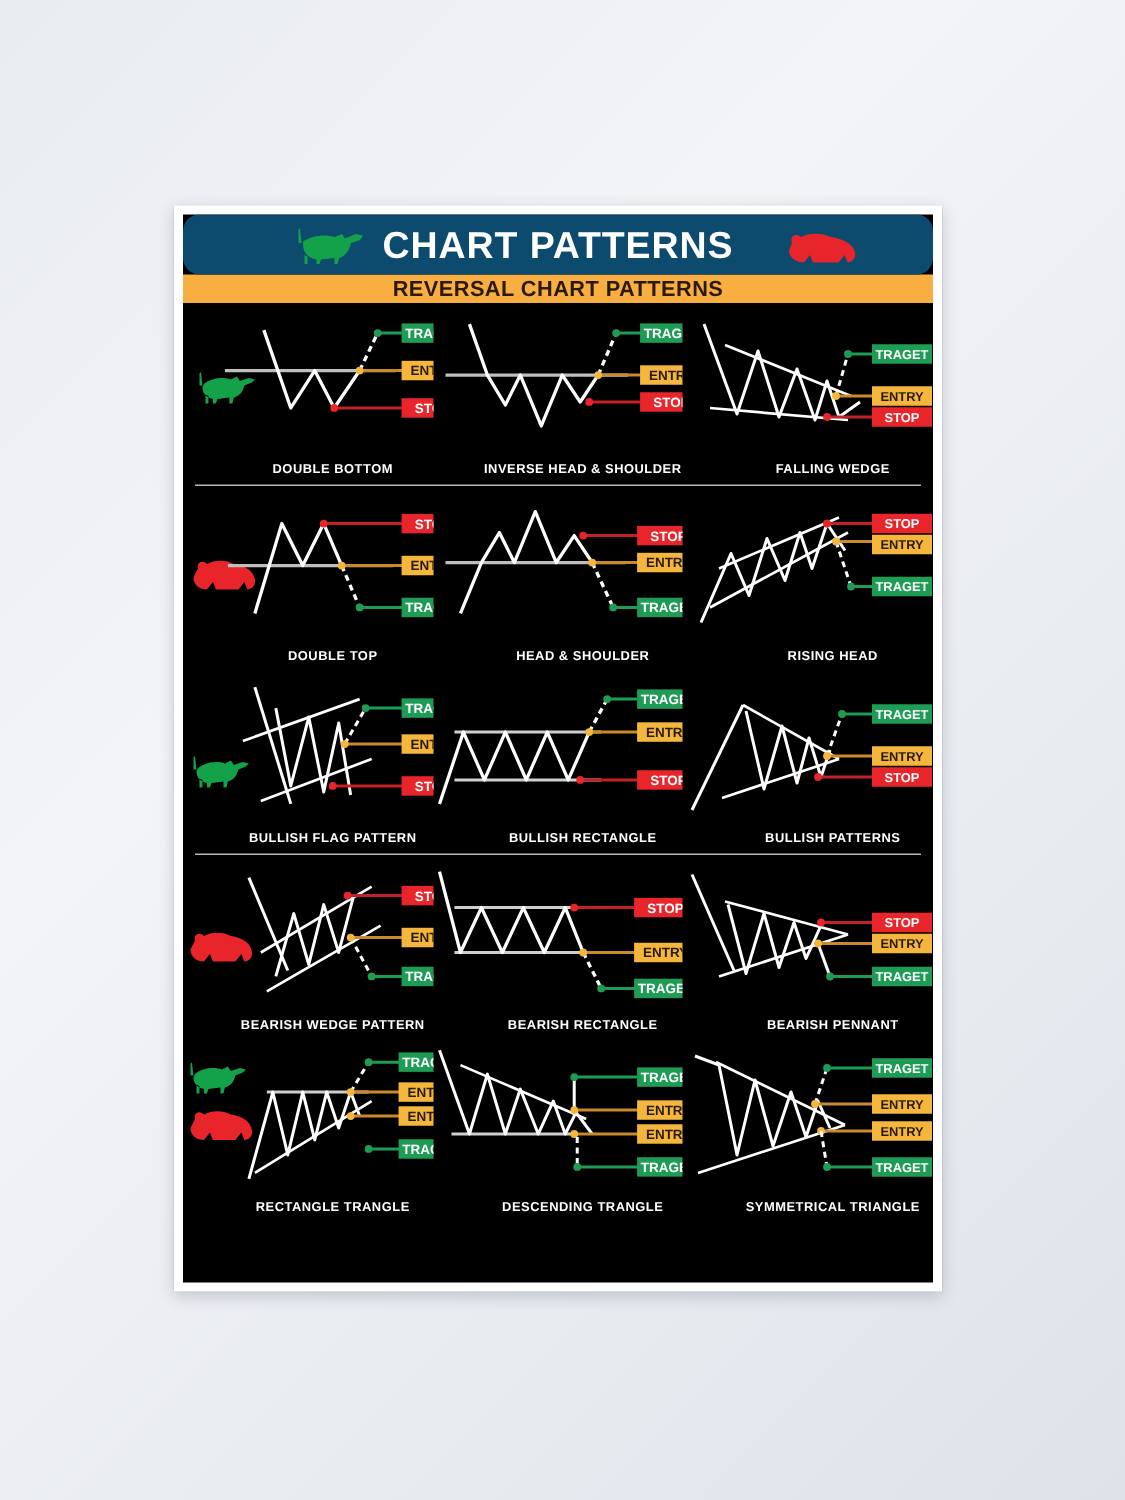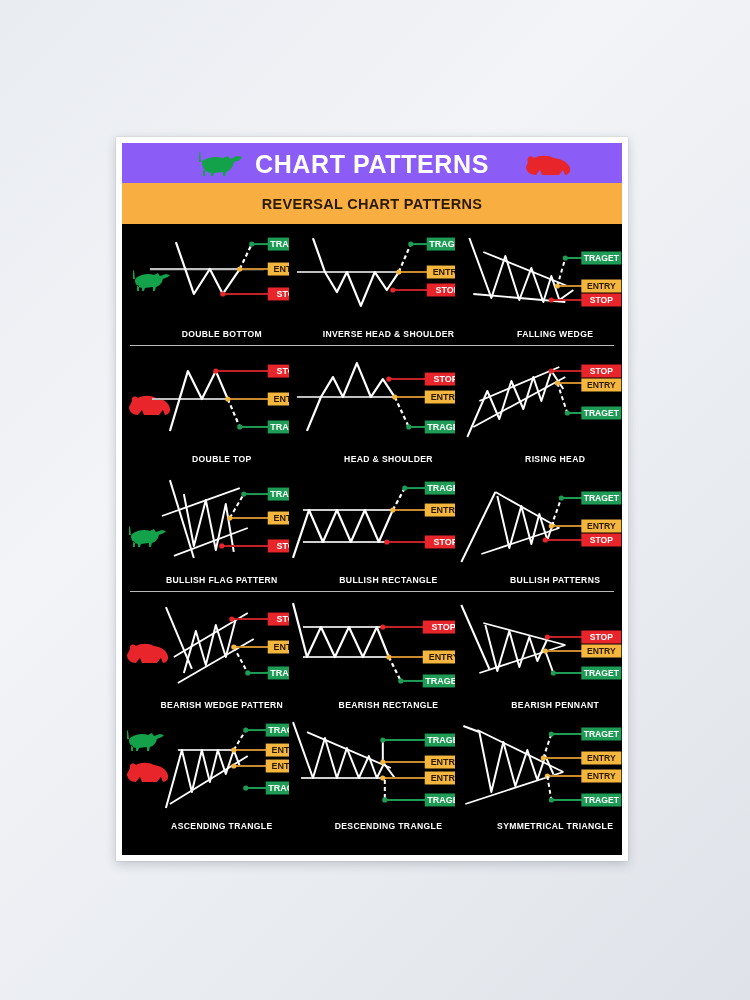--- a/index.html
+++ b/index.html
@@ -13,31 +13,31 @@
     position:absolute;left:116px;top:137px;width:512px;height:724px;
     background:#ffffff;
     box-shadow:0 3px 10px rgba(40,50,70,.22), 0 0 1px rgba(0,0,0,.25);
   }
   .poster{
     position:absolute;left:6px;top:6px;width:500px;height:712px;
     background:#000000;overflow:hidden;
   }
 
   
-  .hdr{position:relative;height:40px;background:#8b5cf6;}
+  .hdr{position:relative;height:40px;background:#0c4a6e;border-radius:11px;}
   .hdr-title{
     position:absolute;left:0;right:0;top:7px;text-align:center;
     color:#ffffff;font-size:25px;font-weight:bold;letter-spacing:.6px;
   }
   .bull-ico{position:absolute;left:68px;top:7px;width:56px;height:27px;}
   .bear-ico{position:absolute;right:48px;top:10px;width:52px;height:24px;}
 
   
   .band{
-    height:41px;background:#F9AE41;color:#2a1a05;
+    height:19px;background:#F9AE41;color:#2a1a05;
     font-size:14.5px;font-weight:bold;letter-spacing:.3px;
     display:flex;align-items:center;justify-content:center;
   }
   .band-gap{height:3px;background:#000;}
 
   
   .row{display:flex;height:118px;background:#000;}
   .rowdiv{height:1px;background:#d8d8d8;margin:3px 8px 3px 8px;opacity:.85;}
   .cell{position:relative;flex:1 1 0;height:118px;}
   .cell svg{position:absolute;left:0;top:0;width:100%;height:100%;}
@@ -492,21 +492,21 @@
             </g>
         <g>
               <rect x="144" y="43.5" width="42" height="13" fill="#F5B63E"></rect>
               <text x="165" y="53.3" font-family="Liberation Sans, sans-serif" font-size="9" font-weight="bold" fill="#2a1a05" text-anchor="middle">ENTRY</text>
             </g>
         <g>
               <rect x="144" y="65.5" width="42" height="13" fill="#1E9B54"></rect>
               <text x="165" y="75.3" font-family="Liberation Sans, sans-serif" font-size="9" font-weight="bold" fill="#fff" text-anchor="middle">TRAGET</text>
             </g>
       </svg>
-      <div class="cap">ASCENDING TRANGLE</div>
+      <div class="cap">RECTANGLE TRANGLE</div>
     </div>
 
     <div class="cell">
       <svg viewBox="0 0 167 118">
         <path d="M12 62 L96 62" stroke="#cfcfcf" stroke-width="2" fill="none"></path>
         <path d="M18 16 L102 52" stroke="#ffffff" stroke-width="1.8" fill="none"></path>
         <path d="M4 6 L24 62 L36 22 L48 62 L58 32 L70 62 L80 40 L88 62 L96 46" stroke="#ffffff" stroke-width="2" fill="none" stroke-linejoin="round"></path>
         <path d="M94 46 L106 62" stroke="#ffffff" stroke-width="2" fill="none"></path>
         <path d="M94 46 L94 24" stroke="#ffffff" stroke-width="2" fill="none"></path>
         <path d="M94 24 L138 24" stroke="#1E9B54" stroke-width="2" fill="none"></path>

